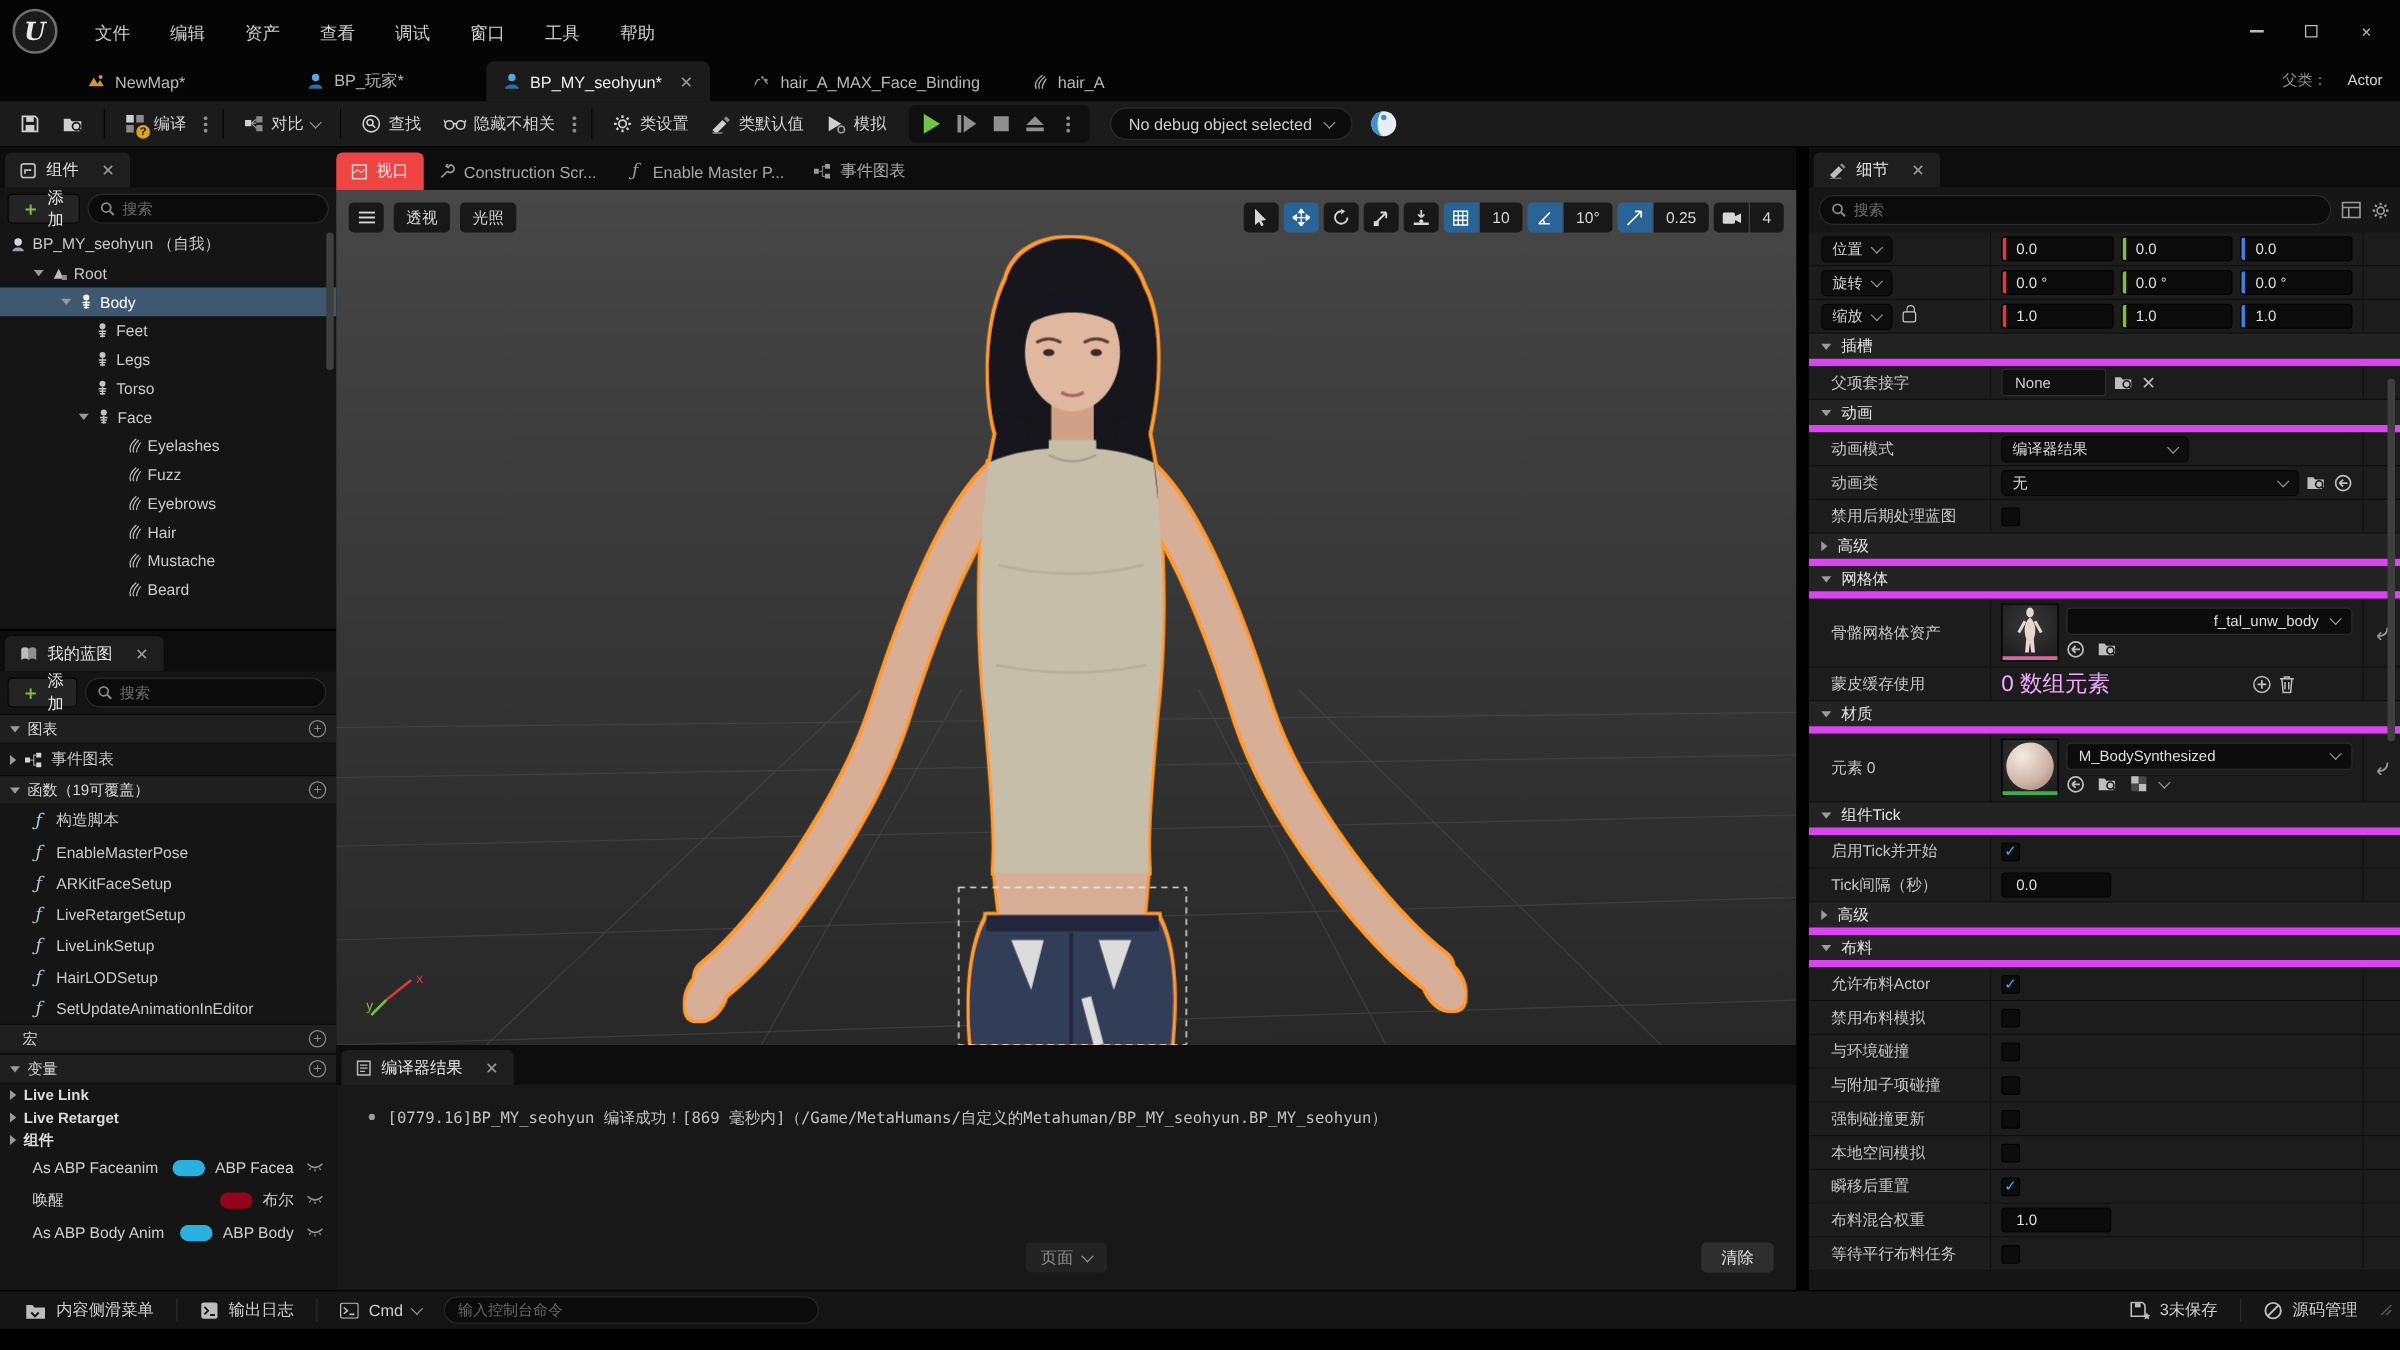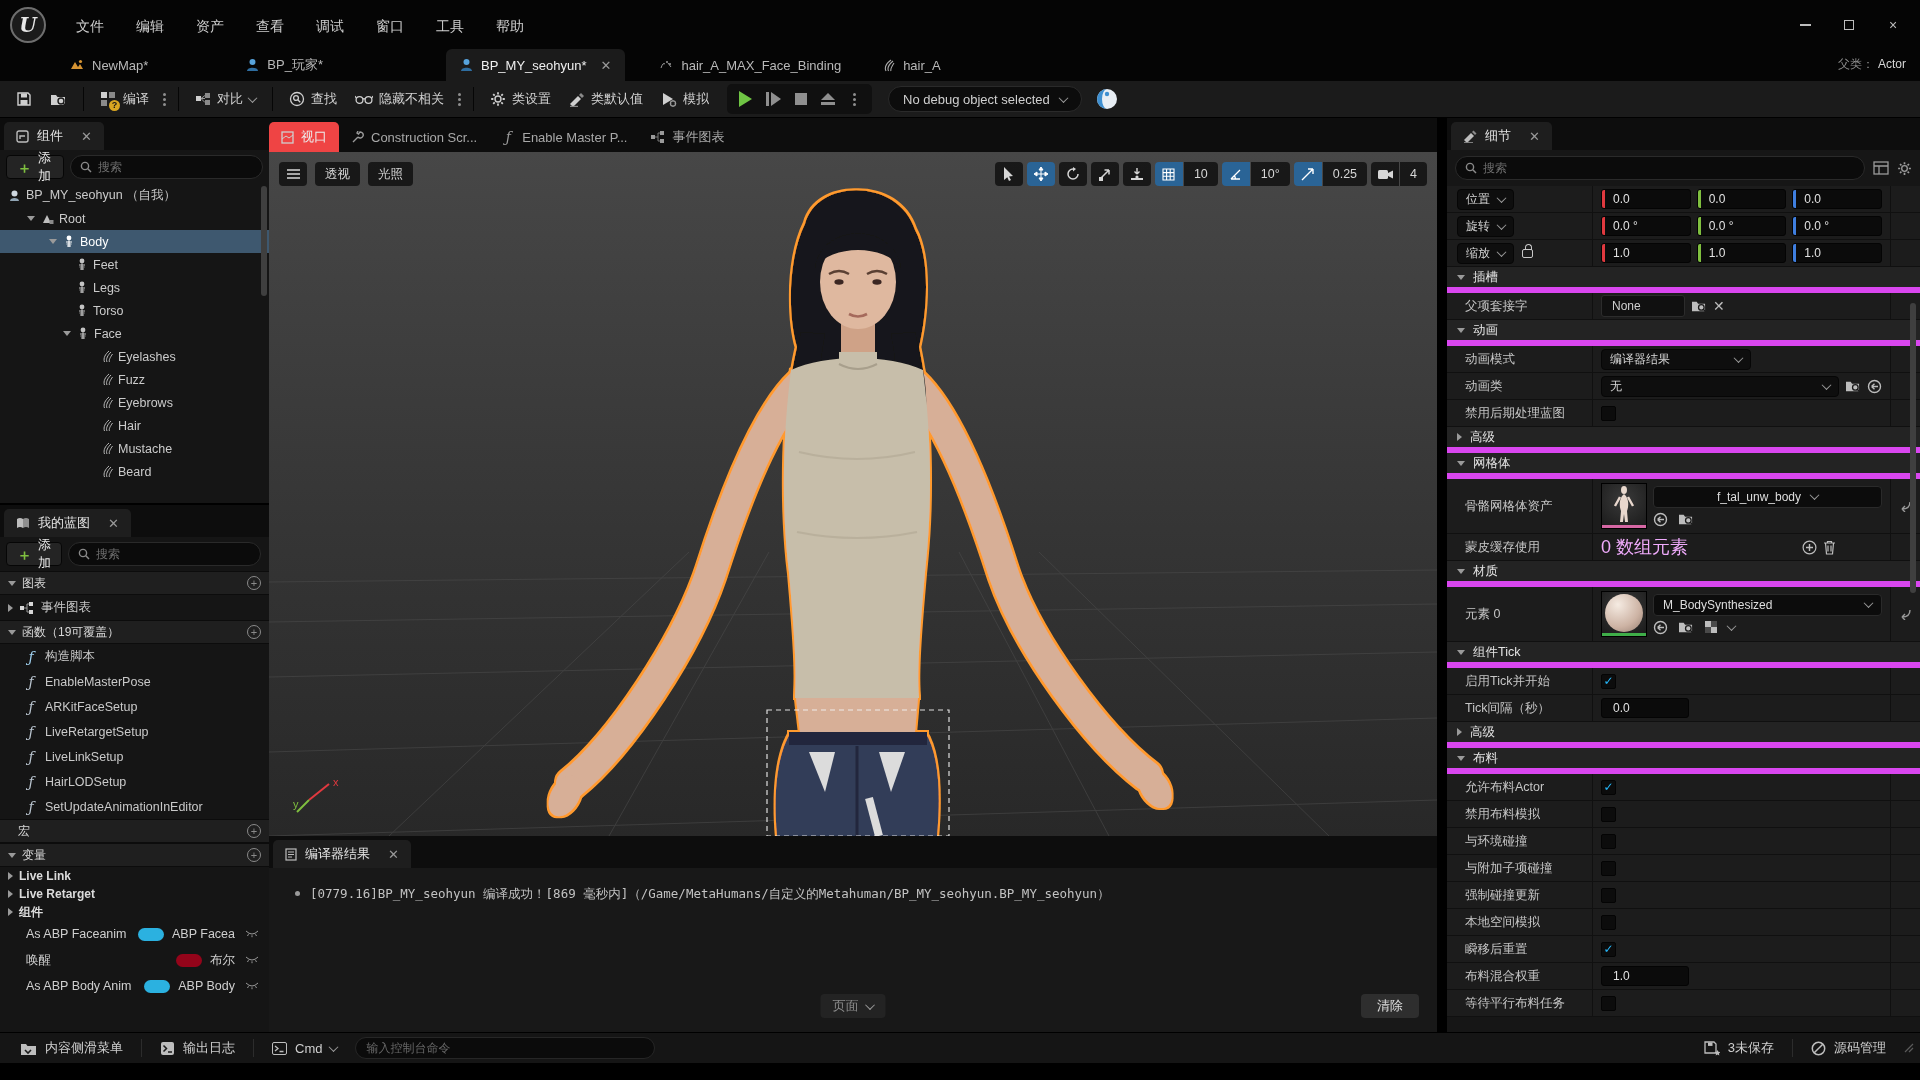--- a/index.html
+++ b/index.html
@@ -18,21 +18,21 @@
   .wbtn{width:38px;height:26px;display:flex;align-items:center;justify-content:center;color:#bdbdbd;font-size:14px}
   .wb-min{width:11px;height:2px;background:#bdbdbd}
   .wb-max{width:10px;height:10px;border:1.5px solid #bdbdbd}
 
   
   #tabrow{position:absolute;left:0;top:49px;width:1920px;height:32px;background:#050505;display:flex;align-items:flex-end}
   .doctab{height:32px;display:flex;align-items:center;gap:8px;padding:0 14px;color:#b9b9b9;font-size:13px}
   .doctab.active{background:#1b1b1b;border-radius:6px 6px 0 0;color:#efefef}
   .doctab .x{color:#9a9a9a;font-size:13px;margin-left:6px}
   #parentclass{position:absolute;right:14px;top:56px;font-size:12px;color:#8f8f8f}
-  #parentclass b{color:#d6d6d6;font-weight:normal;margin-left:4px}
+  #parentclass b{color:#d6d6d6;font-weight:normal;margin-left:16px}
 
   
   #toolbar{position:absolute;left:0;top:81px;width:1920px;height:37px;background:#1b1b1b;display:flex;align-items:center;padding:0 8px;gap:2px;border-bottom:1px solid #000}
   .tbtn{display:flex;align-items:center;gap:6px;height:28px;padding:0 8px;border-radius:4px;color:#d2d2d2;font-size:13px}
   .tsep{width:1px;height:24px;background:#060606;margin:0 6px}
   .dots{display:flex;flex-direction:column;gap:2px;padding:0 4px}
   .dots i{width:3px;height:3px;border-radius:50%;background:#8e8e8e}
   .chev{width:7px;height:7px;border-right:1.6px solid #9a9a9a;border-bottom:1.6px solid #9a9a9a;transform:rotate(45deg) translate(-1px,-1px);display:inline-block}
   .playgrp{display:flex;align-items:center;gap:14px;background:#101010;border-radius:5px;height:30px;padding:0 12px;margin-left:8px}
   .tri-play{width:0;height:0;border-left:13px solid #6fc544;border-top:8px solid transparent;border-bottom:8px solid transparent}
@@ -176,21 +176,21 @@
         </svg>
       <span>NewMap*</span>
     </div>
     <div class="doctab" style="margin-left:70px">
       <svg width="13" height="14" viewBox="0 0 13 14">
           <circle cx="6.5" cy="4" r="3" fill="#57a3dc"></circle>
           <path d="M1 13 C1 8.5 12 8.5 12 13 Z" fill="#2e6da0"></path>
         </svg>
       <span>BP_玩家*</span>
     </div>
-    <div class="doctab active" style="margin-left:109px">
+    <div class="doctab active" style="margin-left:52px">
       <svg width="13" height="14" viewBox="0 0 13 14">
           <circle cx="6.5" cy="4" r="3" fill="#57a3dc"></circle>
           <path d="M1 13 C1 8.5 12 8.5 12 13 Z" fill="#2e6da0"></path>
         </svg>
       <span>BP_MY_seohyun*</span>
       <span class="x">✕</span>
     </div>
     <div class="doctab" style="margin-left:20px">
       <svg width="14" height="12" viewBox="0 0 14 12">
           <path d="M2 9 q2-6 4-4" stroke="#9a9a9a" fill="none"></path>
@@ -955,21 +955,21 @@
       <div class="dval">
         <div class="thumb">
           <svg width="44" height="41" viewBox="0 0 44 41">
               <ellipse cx="22" cy="6" rx="3" ry="4" fill="#e8d7cd"></ellipse>
               <path d="M22 10 C17 14 17 22 19 27 L18 38 H21 L22 30 L23 38 H26 L25 27 C27 22 27 14 22 10 Z" fill="#e8d7cd"></path>
               <path d="M18 13 L13 22 M26 13 L31 22" stroke="#e8d7cd" stroke-width="2.4"></path>
             </svg>
           <div class="ubar" style="background:#d667a4"></div>
         </div>
         <div class="assetcol grow">
-          <div class="assetdrop" style="justify-content:center">
+          <div class="assetdrop" style="justify-content:flex-end">
               <span>f_tal_unw_body</span>
               <span class="chev"></span>
             </div>
           <div class="irow">
             <svg width="15" height="15" viewBox="0 0 15 15">
                 <circle cx="7.5" cy="7.5" r="6" fill="none" stroke="#bdbdbd" stroke-width="1.4"></circle>
                 <path d="M4.5 7.5 H11 M4.5 7.5 L7.5 4.8 M4.5 7.5 L7.5 10.2" stroke="#bdbdbd" fill="none" stroke-width="1.4"></path>
               </svg>
             <svg width="16" height="14" viewBox="0 0 17 15">
                 <path d="M1 3 h5 l1.5 2 H15 v8 H1 Z" fill="#bdbdbd"></path>

